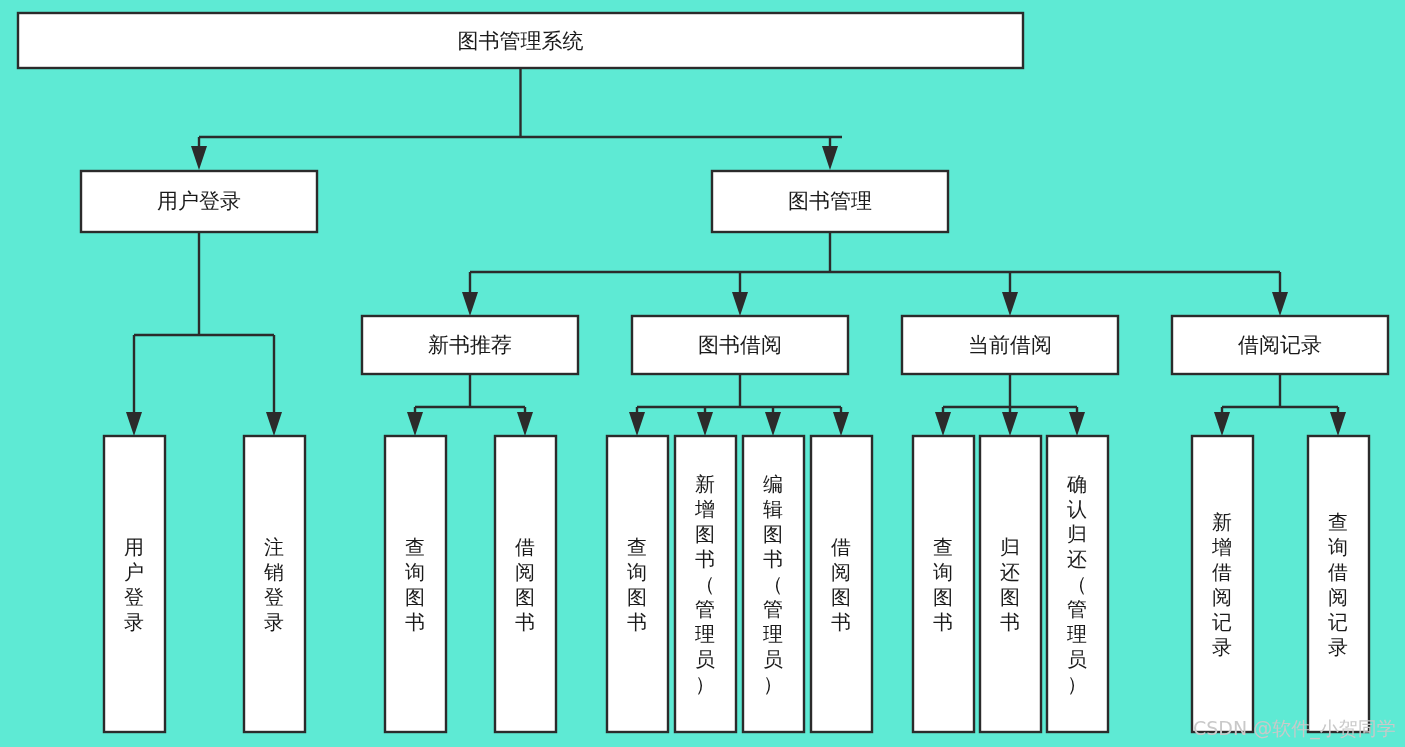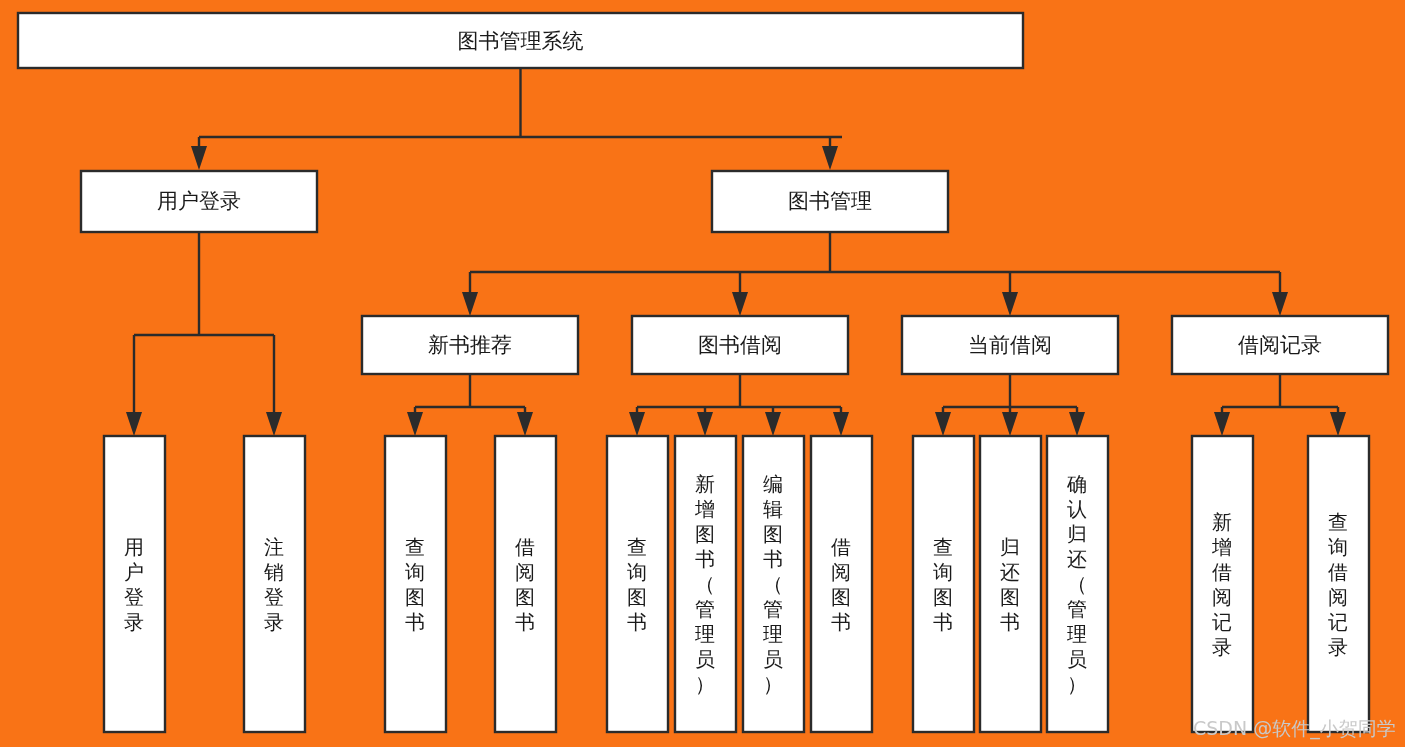--- a/index.html
+++ b/index.html
@@ -10,21 +10,21 @@
   body {
     width: 1405px;
     height: 747px;
     overflow: hidden;
     font-family: "DejaVu Sans", "Liberation Sans", sans-serif;
   }
   #diagram-root {
     position: relative;
     width: 1405px;
     height: 747px;
-    background: #f97316;
+    background: #5eead4;
   }
   svg.diagram-svg {
     position: absolute;
     left: 0;
     top: 0;
     width: 1405px;
     height: 747px;
     display: block;
   }
   .node-rect {

